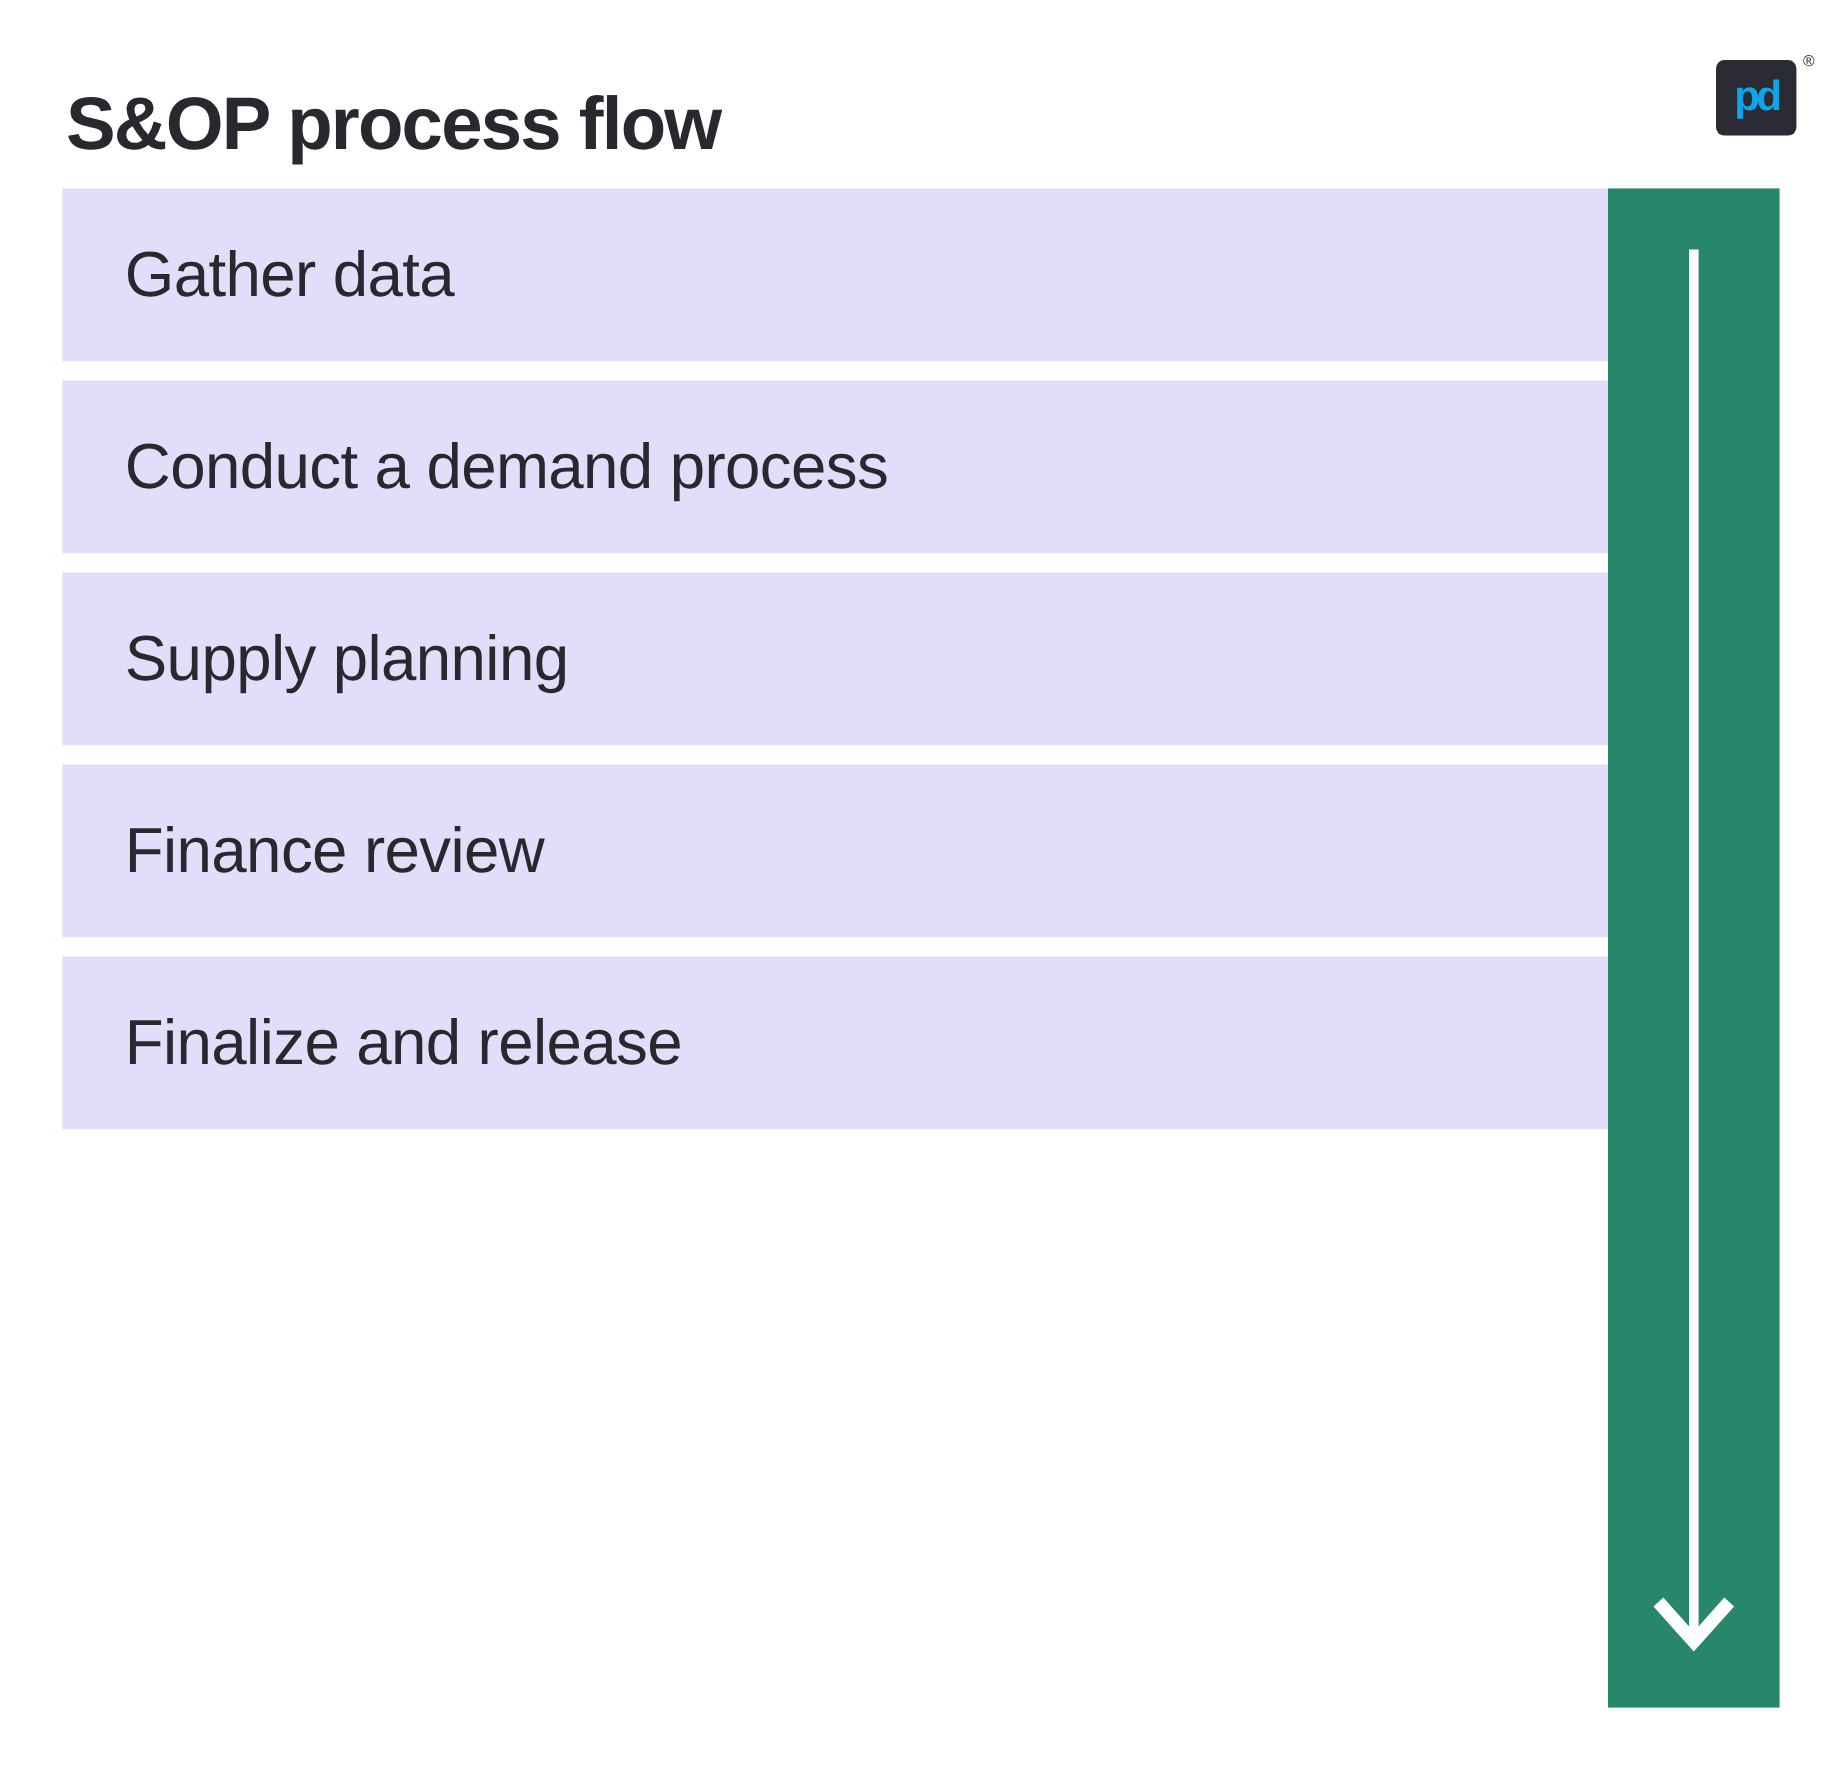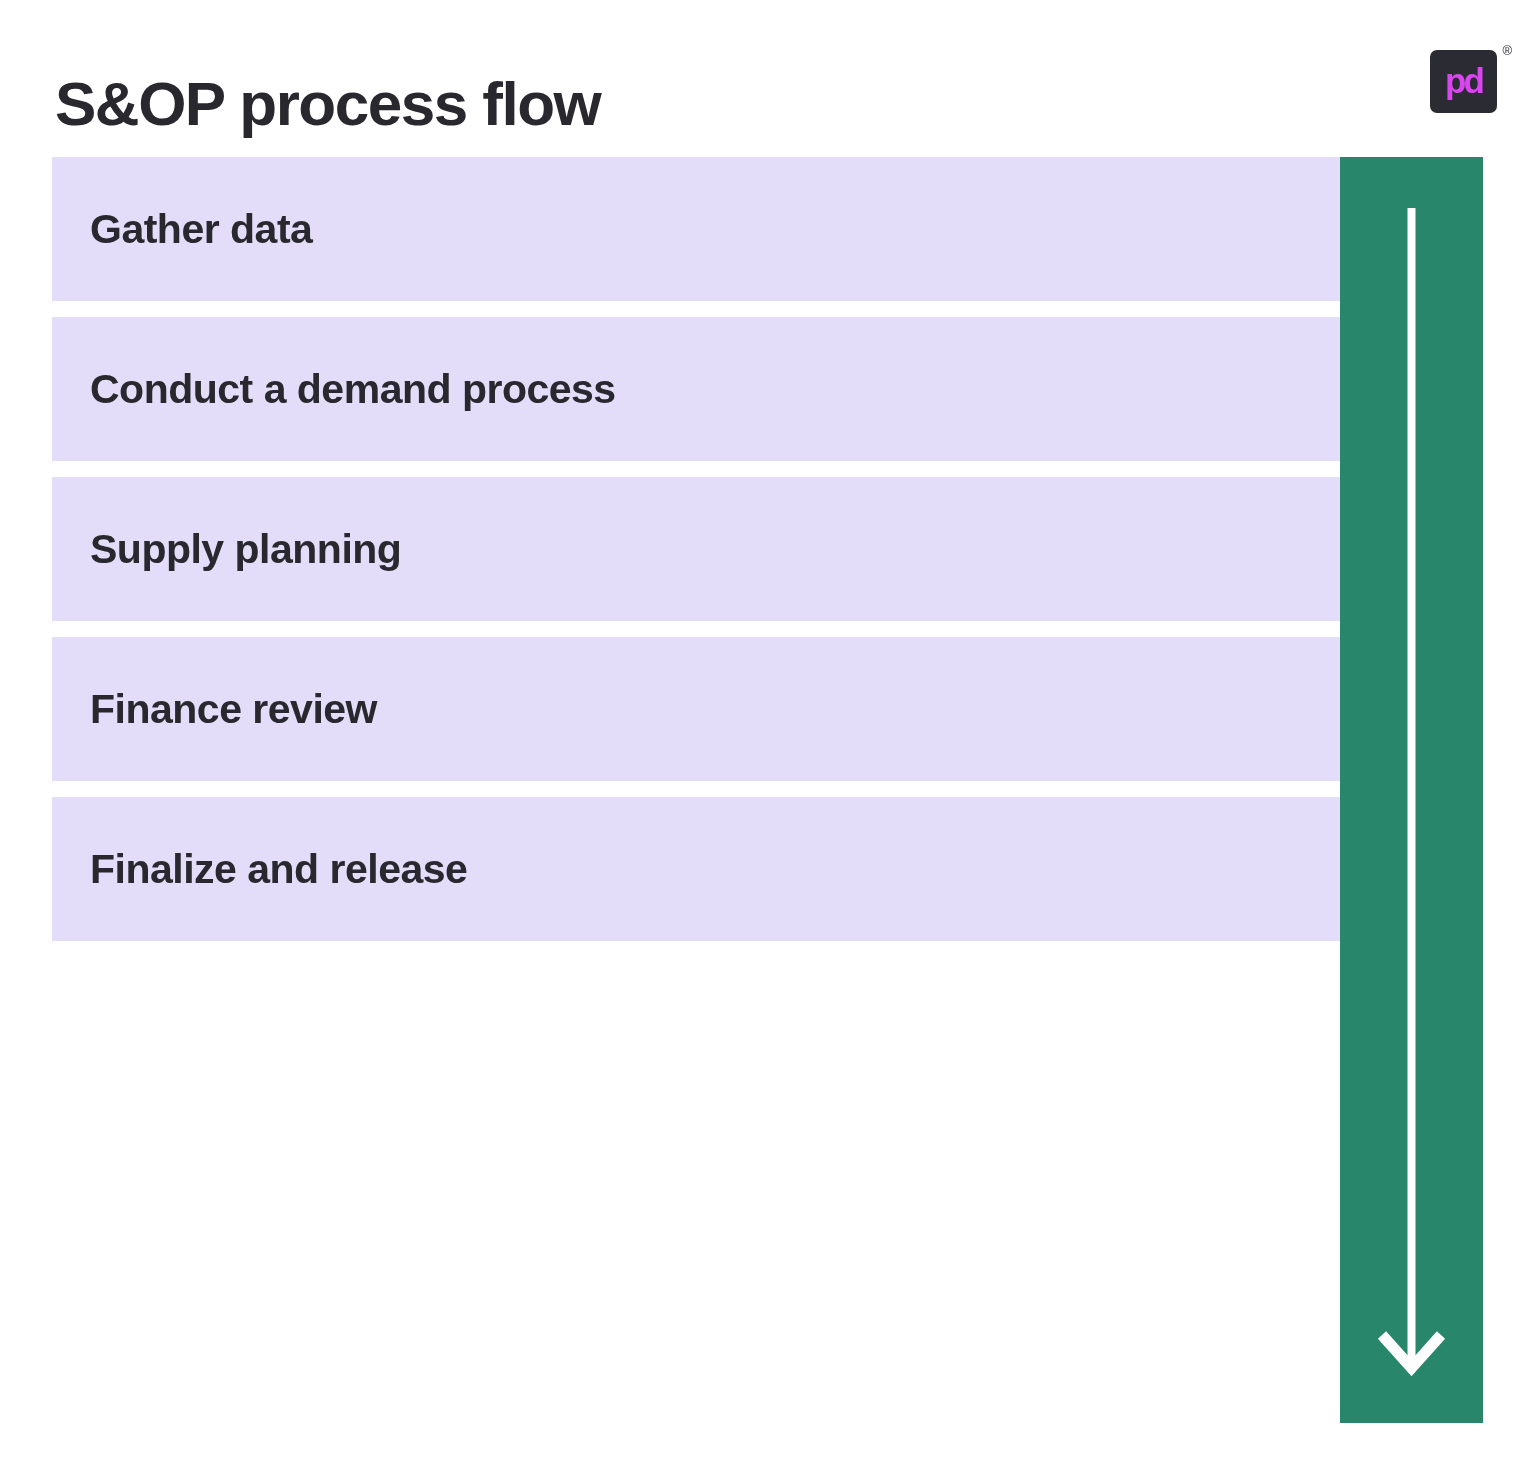--- a/index.html
+++ b/index.html
@@ -34,21 +34,21 @@
   }
   .logo{
     position:absolute;
     left:1430px;top:50px;
     width:67px;height:63px;
     background:var(--logo-bg);
     border-radius:7px;
     display:flex;align-items:center;justify-content:center;
   }
   .logo-text{
-    color:#d946ef;
+    color:#0ea5e9;
     font-size:35px;
     font-weight:700;
     letter-spacing:-3px;
     transform:translateY(-1px);
   }
   .logo-reg{
     position:absolute;
     top:-7px;right:-15px;
     font-size:13px;
     color:var(--logo-bg);
@@ -61,23 +61,23 @@
     flex-direction:column;
     gap:16px;
   }
   .step-bar{
     height:144px;
     background:var(--step-bar-bg);
     display:flex;
     align-items:center;
   }
   .step-label{
-    padding-left:38px;
-    font-size:41px;
-    font-weight:700;
+    padding-left:52px;
+    font-size:53px;
+    font-weight:400;
     letter-spacing:-0.5px;
     color:var(--text);
     white-space:nowrap;
   }
   .arrow-column{
     position:absolute;
     left:1340px;top:157px;
     width:143px;height:1266px;
     background:var(--arrow-bar-bg);
   }

